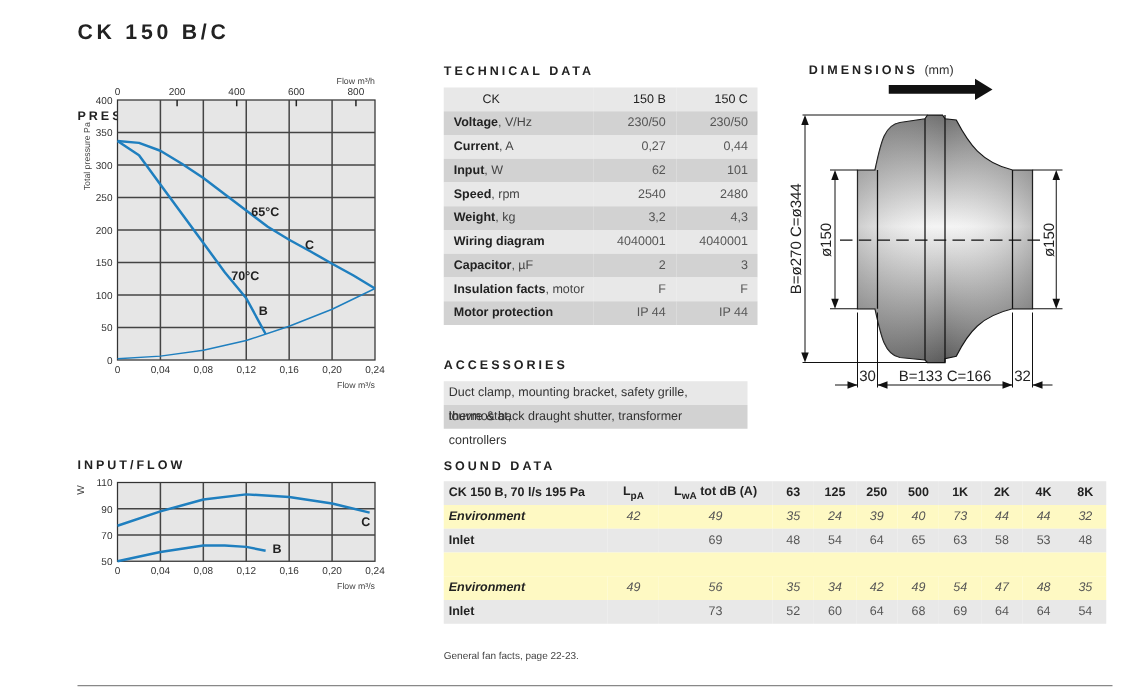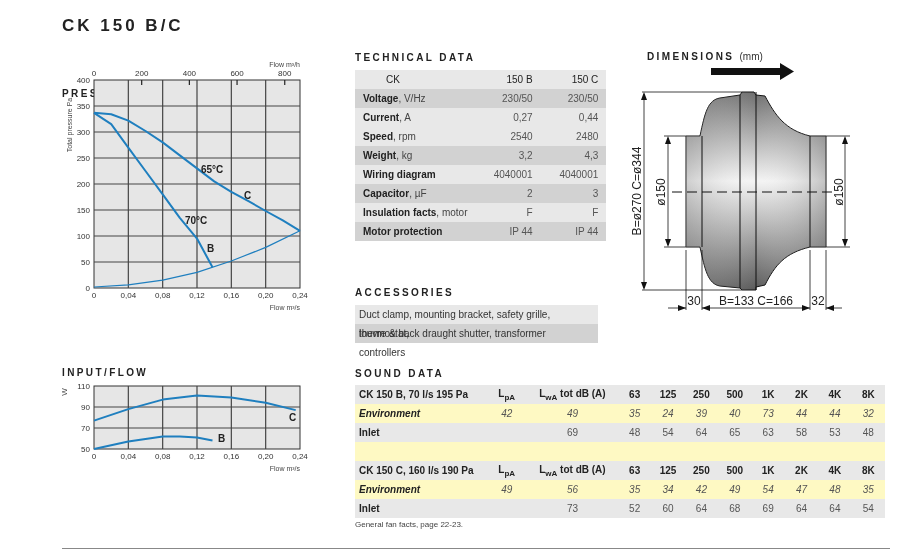--- a/index.html
+++ b/index.html
@@ -144,20 +144,25 @@
   <tr class="even">
         <td class="lbl"><b>Voltage</b><span class="u">, V/Hz</span></td>
         <td class="num">230/50</td>
         <td class="num">230/50</td>
       </tr>
       <tr class="odd">
         <td class="lbl"><b>Current</b><span class="u">, A</span></td>
         <td class="num">0,27</td>
         <td class="num">0,44</td>
       </tr>
+      <tr class="even">
+        <td class="lbl"><b>Input</b><span class="u">, W</span></td>
+        <td class="num">62</td>
+        <td class="num">101</td>
+      </tr>
       <tr class="odd">
         <td class="lbl"><b>Speed</b><span class="u">, rpm</span></td>
         <td class="num">2540</td>
         <td class="num">2480</td>
       </tr>
       <tr class="even">
         <td class="lbl"><b>Weight</b><span class="u">, kg</span></td>
         <td class="num">3,2</td>
         <td class="num">4,3</td>
       </tr>
@@ -234,33 +239,20 @@
         <td>64</td>
         <td>65</td>
         <td>63</td>
         <td>58</td>
         <td>53</td>
         <td>48</td>
       </tr>
       <tr class="even">
         <td colspan="11"></td>
       </tr>
-      <tr class="hd odd">
-        <td class="l">CK 150 C, 160 l/s 190 Pa</td>
-        <td><span>L</span><sub>pA</sub></td>
-        <td><span>L</span><sub>wA</sub><span> tot dB (A)</span></td>
-        <td>63</td>
-        <td>125</td>
-        <td>250</td>
-        <td>500</td>
-        <td>1K</td>
-        <td>2K</td>
-        <td>4K</td>
-        <td>8K</td>
-      </tr>
       <tr class="even">
         <td class="l">Environment</td>
         <td>49</td>
         <td>56</td>
         <td>35</td>
         <td>34</td>
         <td>42</td>
         <td>49</td>
         <td>54</td>
         <td>47</td>

